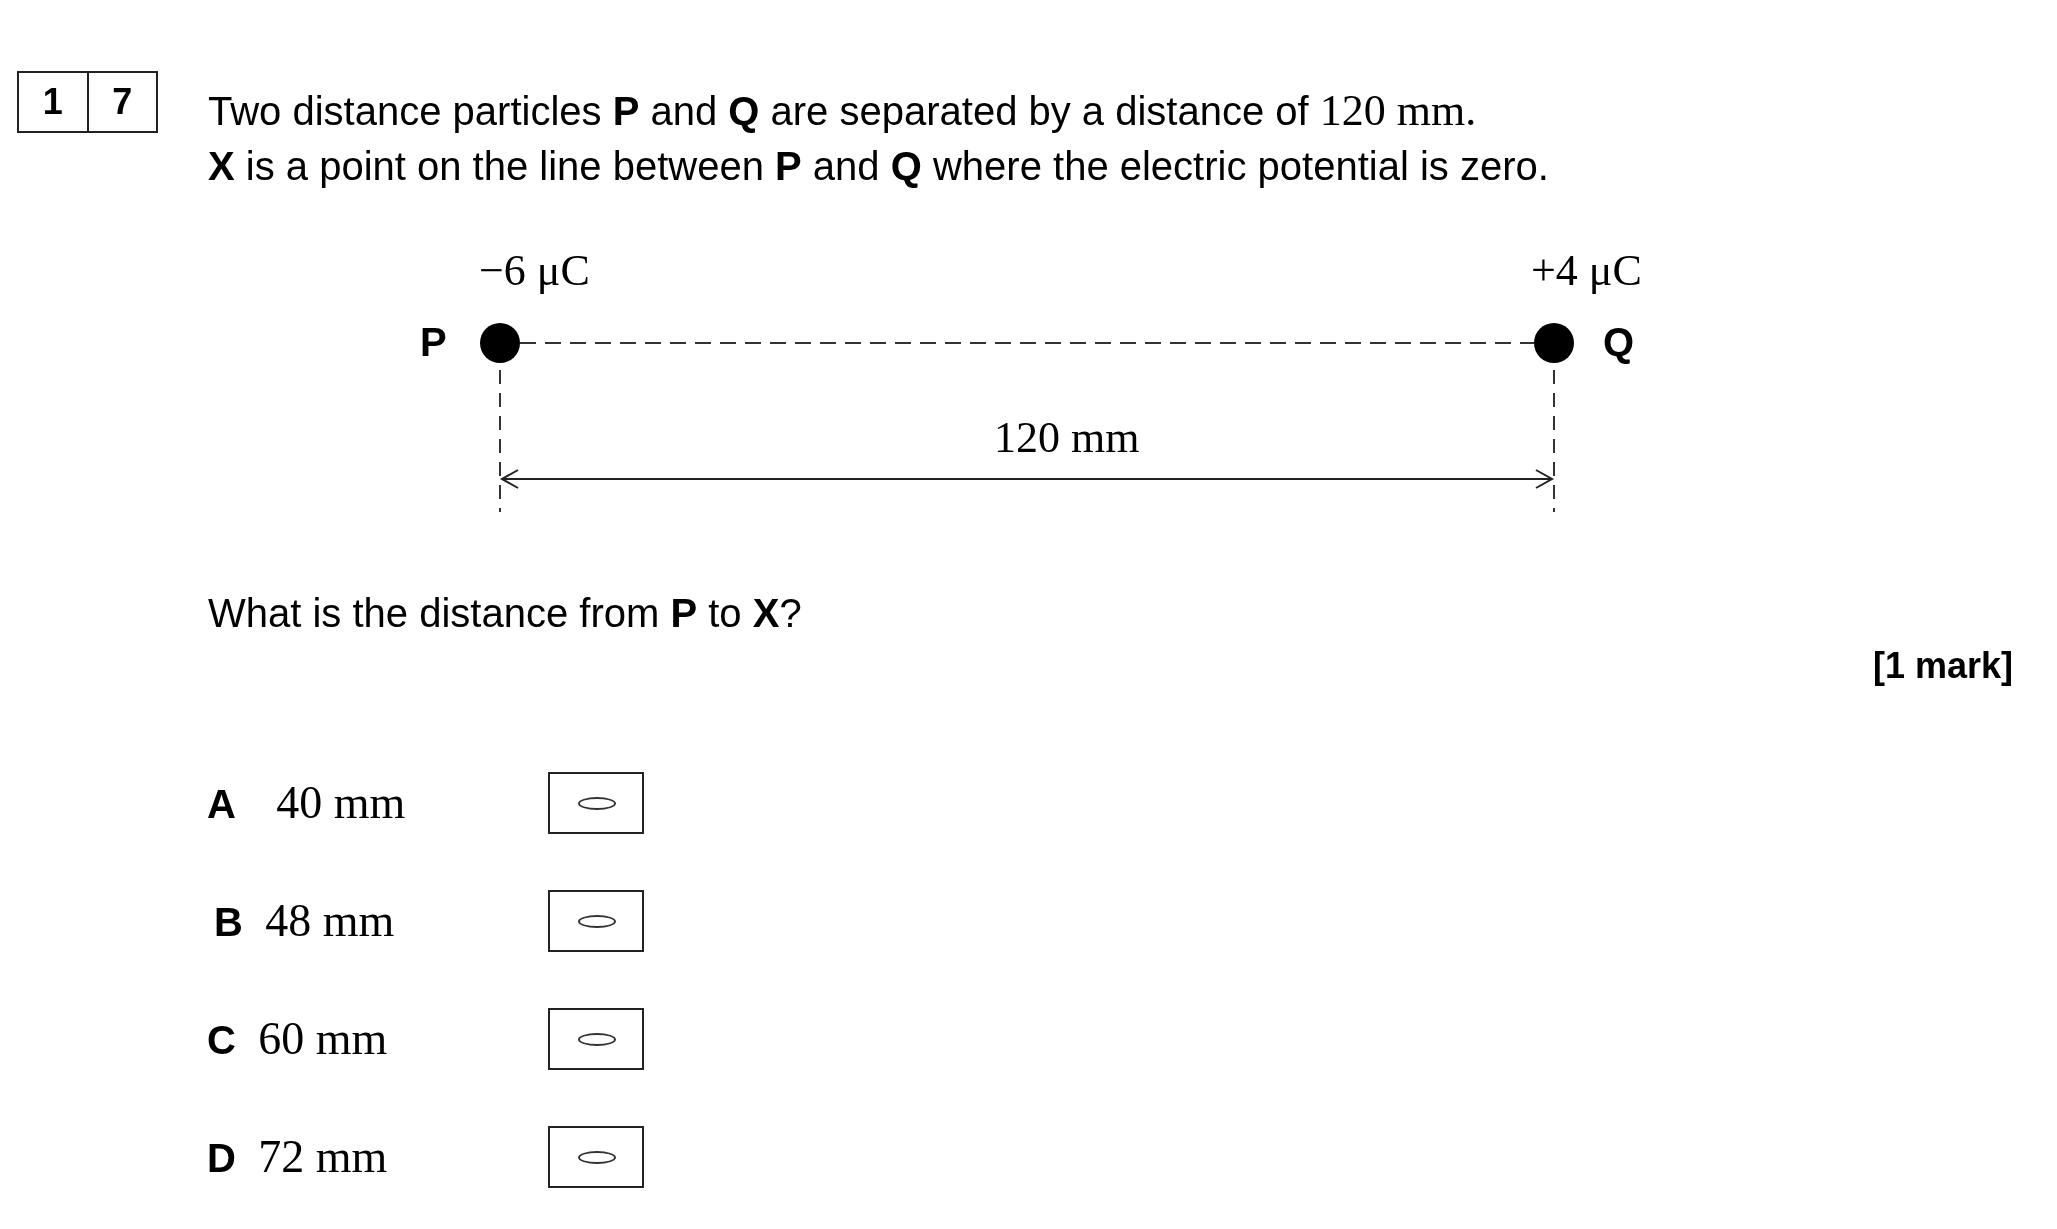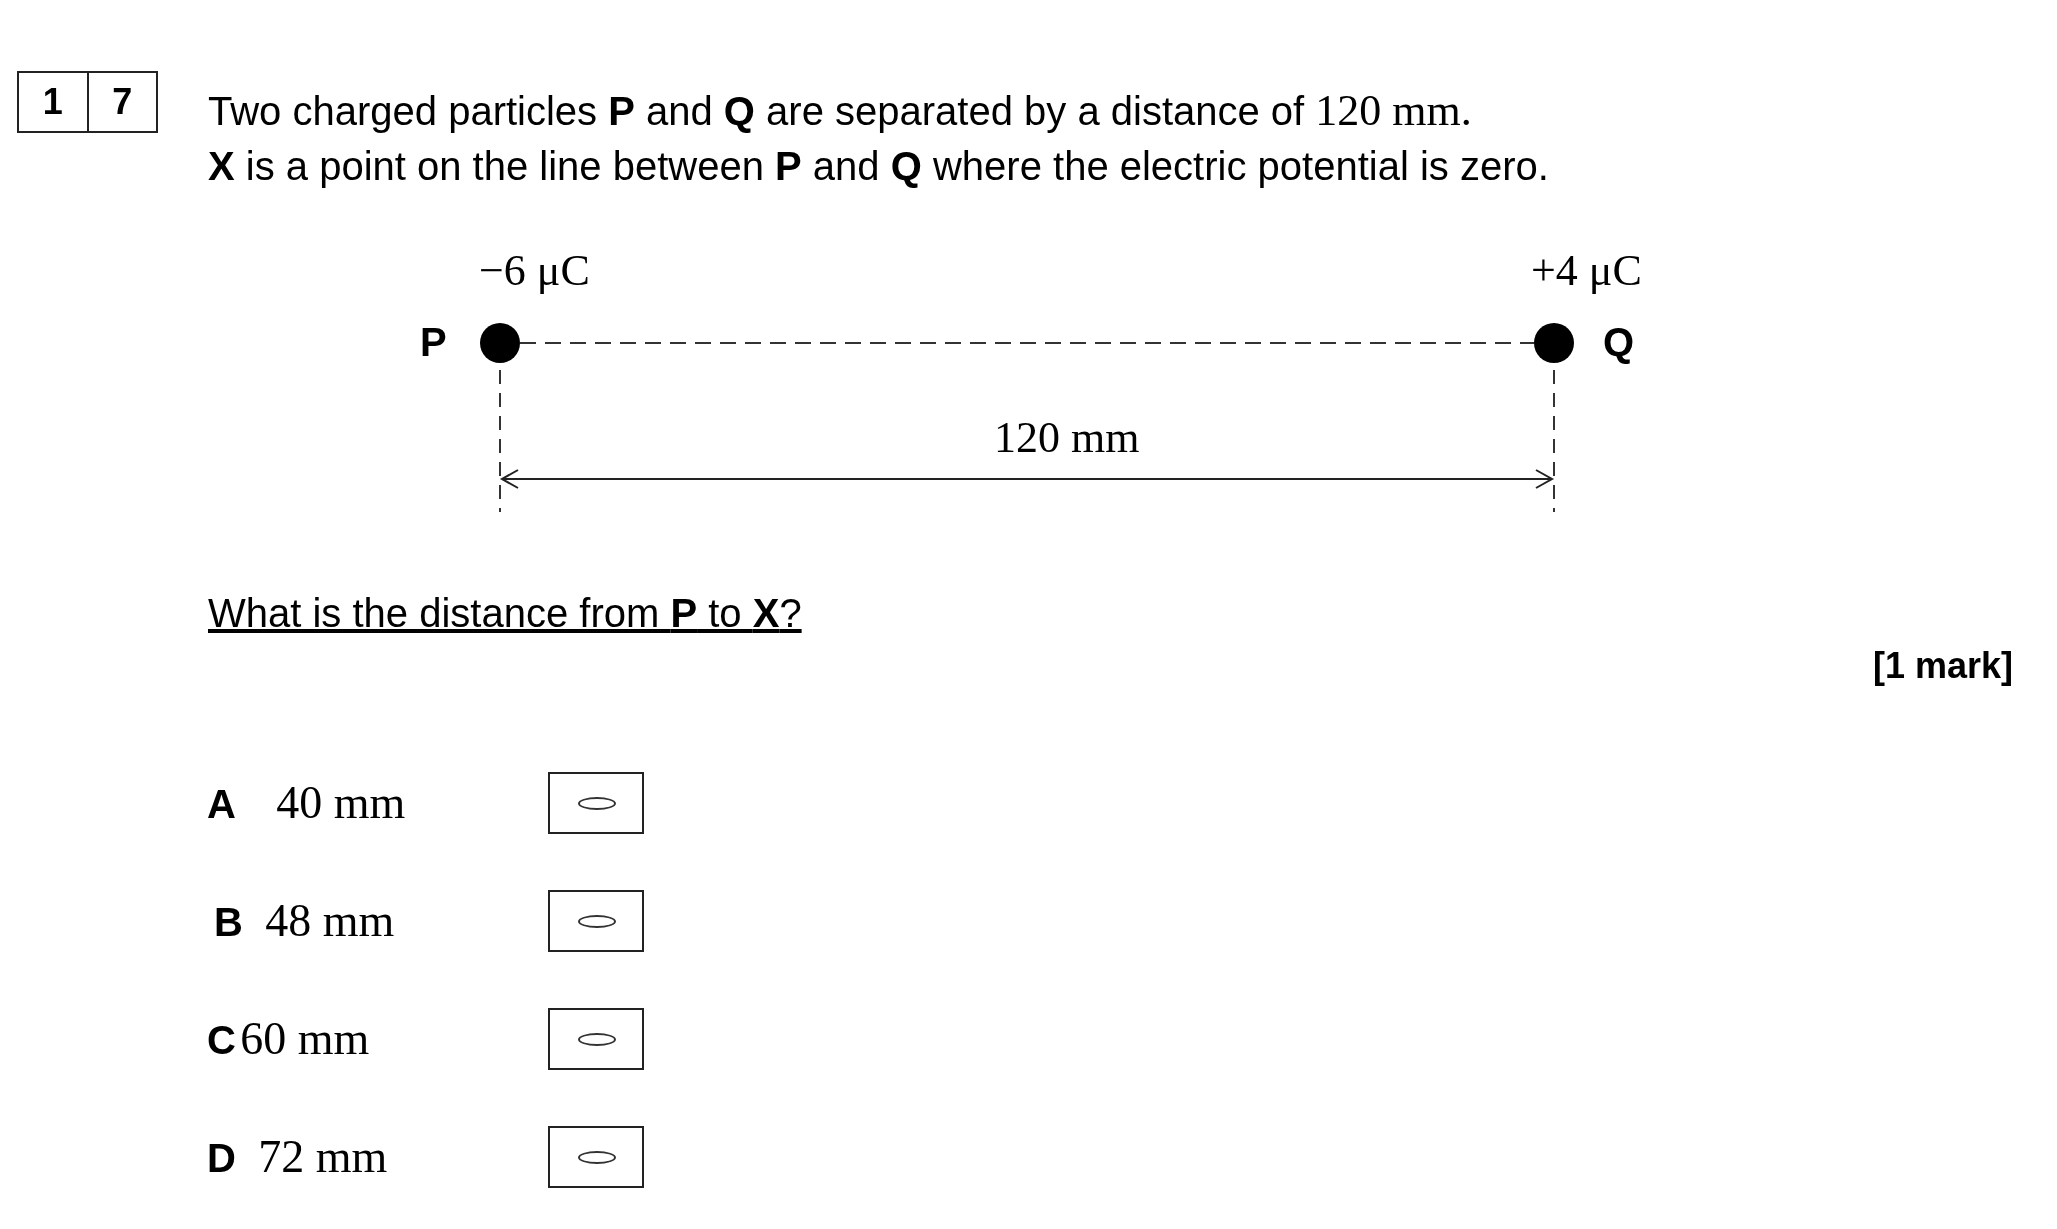--- a/index.html
+++ b/index.html
@@ -22,21 +22,21 @@
 </style>
 </head>
 <body>
 
 <div class="qnum">
   <span>1</span>
   <span>7</span>
 </div>
 
 <div class="abs line" style="left:208px; top:87px;">
-  <span>Two charged particles </span><b>P</b><span> and </span><b>Q</b><span> are separated by a distance of </span><span class="serif" style="font-size:44px;">120 mm</span><span class="serif" style="font-size:44px;">.</span>
+  <span>Two distance particles </span><b>P</b><span> and </span><b>Q</b><span> are separated by a distance of </span><span class="serif" style="font-size:44px;">120 mm</span><span class="serif" style="font-size:44px;">.</span>
 </div>
 <div class="abs line" style="left:208px; top:142px;">
   <b>X</b><span> is a point on the line between </span><b>P</b><span> and </span><b>Q</b><span> where the electric potential is zero.</span>
 </div>
 
 <svg class="diagram" width="2057" height="1229">
 
   <line x1="520" y1="343" x2="1534" y2="343" stroke="#333" stroke-width="2" stroke-dasharray="16,9"></line>
 
   <line x1="500" y1="370" x2="500" y2="512" stroke="#333" stroke-width="2" stroke-dasharray="14,9"></line>
@@ -49,21 +49,21 @@
   <circle cx="500" cy="343" r="20" fill="#000"></circle>
   <circle cx="1554" cy="343" r="20" fill="#000"></circle>
 </svg>
 
 <div class="abs lbl-serif" style="left:435px; top:245px;">−6 μC</div>
 <div class="abs lbl-serif" style="left:1487px; top:245px;">+4 μC</div>
 <div class="abs lbl-bold" style="left:420px; top:320px;">P</div>
 <div class="abs lbl-bold" style="left:1603px; top:320px;">Q</div>
 <div class="abs lbl-serif" style="left:950px; top:412px;">120 mm</div>
 
-<div class="abs line" style="left:208px; top:589px;text-decoration:underline;">
+<div class="abs line" style="left:208px; top:589px;">
   <span>What is the distance from </span><b>P</b><span> to </span><b>X</b><span>?</span>
 </div>
 
 <div class="abs mark" style="left:1873px; top:645px;">[1 mark]</div>
 
 <div>
   <div class="abs" style="left:207px; top:776px;">
     <span class="opt-letter">A</span>
     <span class="opt-value" style="margin-left:36px;">40 mm</span>
   </div>
@@ -74,21 +74,21 @@
   <div class="abs" style="left:214px; top:894px;">
     <span class="opt-letter">B</span>
     <span class="opt-value" style="margin-left:18px;">48 mm</span>
   </div>
   <div class="bubble" style="top:890px;">
       <div class="oval"></div>
     </div>
 
   <div class="abs" style="left:207px; top:1012px;">
     <span class="opt-letter">C</span>
-    <span class="opt-value" style="">60 mm</span>
+    <span class="opt-value" style="margin-left:18px;">60 mm</span>
   </div>
   <div class="bubble" style="top:1008px;">
       <div class="oval"></div>
     </div>
 
   <div class="abs" style="left:207px; top:1130px;">
     <span class="opt-letter">D</span>
     <span class="opt-value" style="margin-left:18px;">72 mm</span>
   </div>
   <div class="bubble" style="top:1126px;">

